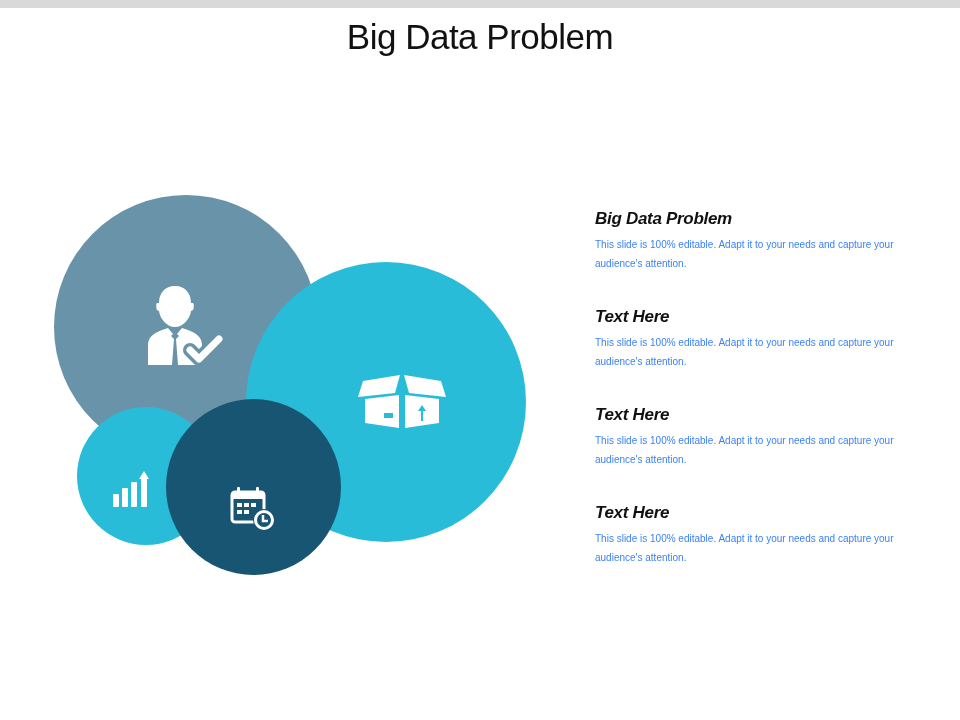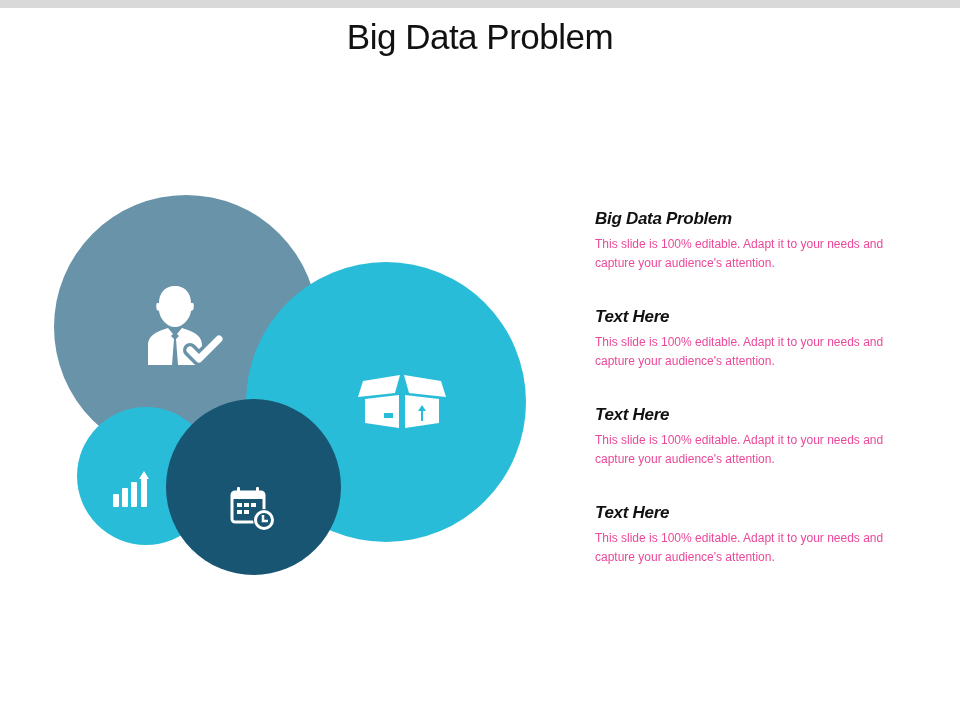--- a/index.html
+++ b/index.html
@@ -12,21 +12,21 @@
     position: absolute; left: 0; top: 17px; width: 960px; text-align: center;
     font-size: 35px; color: #111111; letter-spacing: -0.5px;
   }
   .circle { position: absolute; border-radius: 50%; }
   .icon { position: absolute; }
   .item { position: absolute; left: 595px; width: 320px; }
   .item-heading {
     font-size: 17px; font-weight: bold; font-style: italic; color: #111111;
     letter-spacing: -0.3px; margin-bottom: 6px;
   }
-  .item-body { font-size: 12px; line-height: 19px; color: #ec4899; }
+  .item-body { font-size: 10px; line-height: 19px; color: #3b82f6; }
 </style>
 </head>
 <body>
 
 <div class="topbar"></div>
 <div class="title">Big Data Problem</div>
 
 <div class="circle" style="left:54px; top:195px; width:264px; height:264px; background:#6893a8;"></div>
 <div class="circle" style="left:246px; top:262px; width:280px; height:280px; background:#29bcd8;"></div>
 <div class="circle" style="left:77px; top:407px; width:138px; height:138px; background:#29bcd8;"></div>

